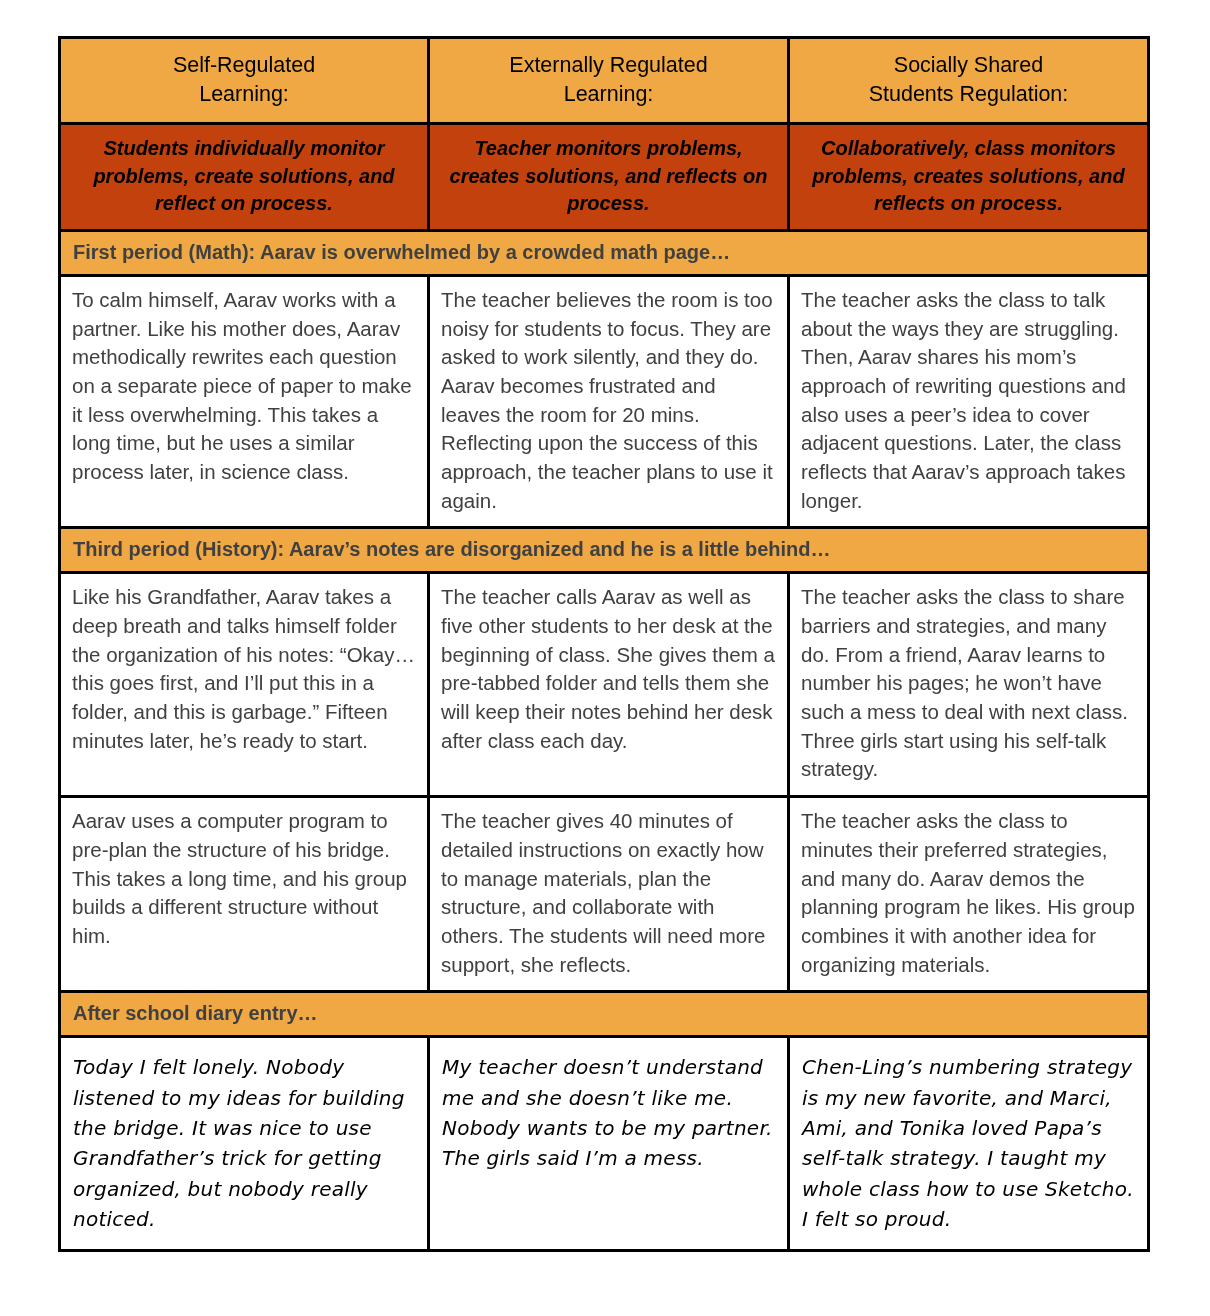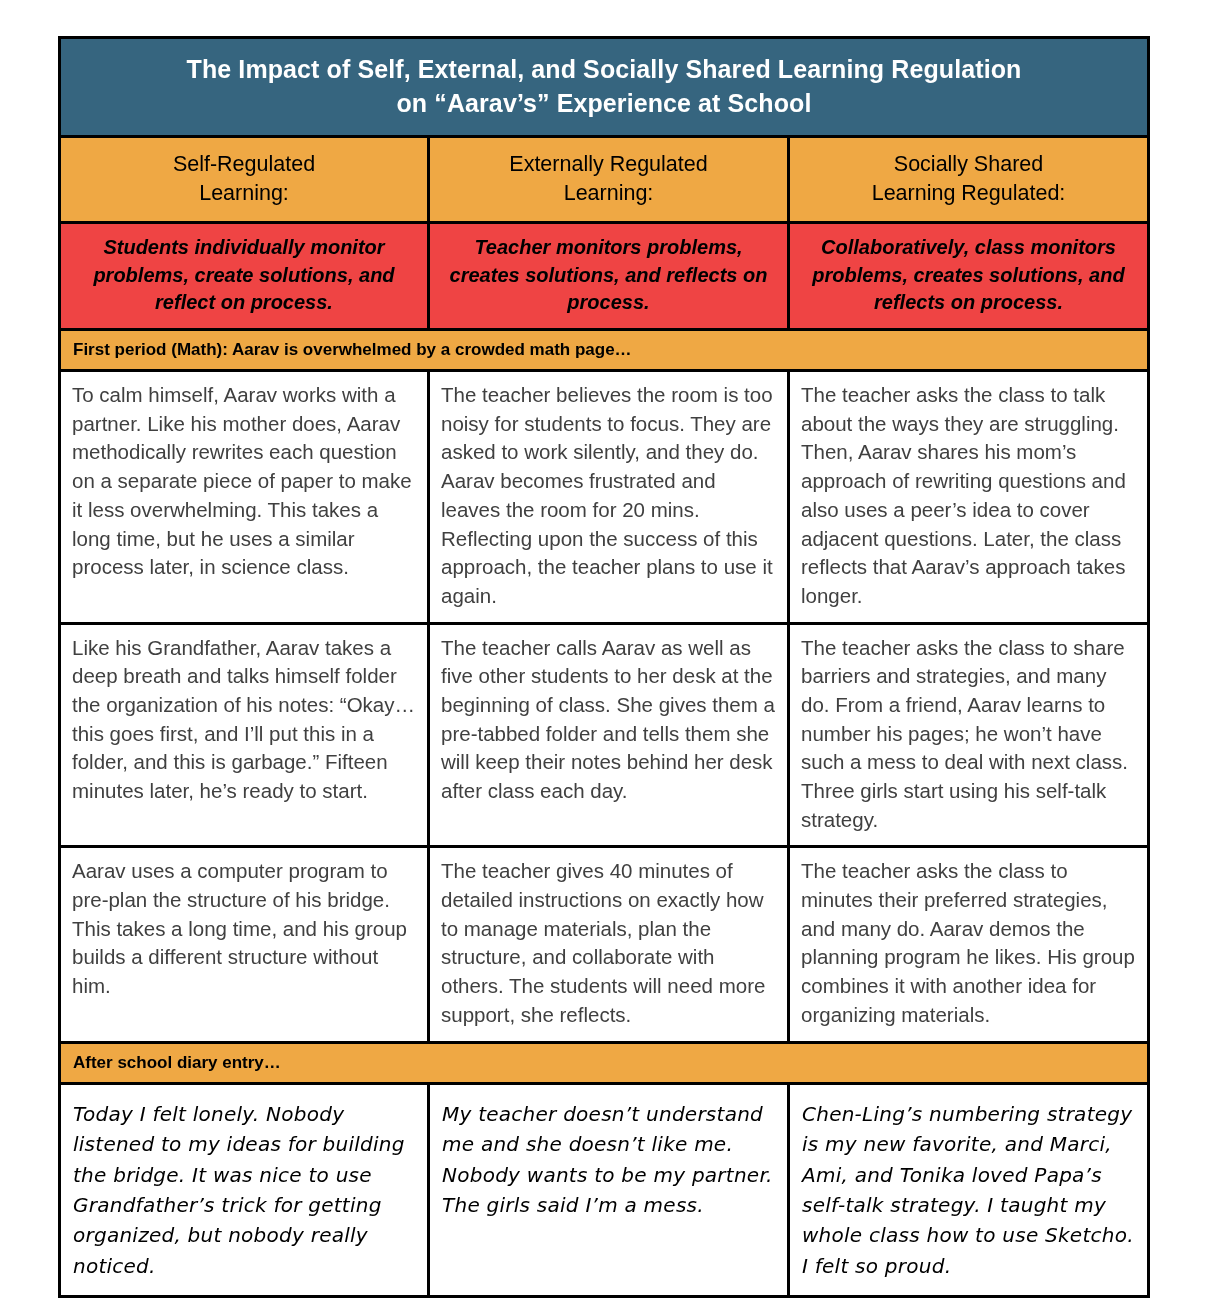--- a/index.html
+++ b/index.html
@@ -54,36 +54,36 @@
     background: #efa844;
     color: #000000;
     text-align: center;
     font-weight: normal;
     font-size: 21.5px;
     line-height: 1.35;
     padding: 12px 8px 13px 8px !important;
   }
   
   .col-def {
-    background: #ef4444;
+    background: #c2410c;
     color: #000000;
     text-align: center;
     font-weight: bold;
     font-style: italic;
     font-size: 20px;
     line-height: 1.38;
     padding: 10px 10px 11px 10px !important;
   }
   
   .section-bar {
     background: #efa844;
-    color: #000000;
+    color: #404040;
     text-align: left;
     font-weight: bold;
-    font-size: 17px;
+    font-size: 20px;
     line-height: 1.25;
     padding: 8px 6px 9px 12px !important;
   }
   
   .body-cell {
     background: #ffffff;
     color: #404040;
     text-align: left;
     font-size: 20.5px;
     line-height: 1.40;
@@ -111,57 +111,54 @@
 <div id="page">
   <div class="table-wrap">
     <table class="matrix">
       <colgroup>
         <col class="col-a">
         <col class="col-b">
         <col class="col-c">
       </colgroup>
       <tbody>
 
-        <tr>
-          <td class="title-band" colspan="3">
-            <div>The Impact of Self, External, and Socially Shared Learning Regulation</div>
-            <div>on “Aarav’s” Experience at School</div>
-          </td>
-        </tr>
 
         <tr>
           <td class="col-head">
             <div>Self-Regulated</div>
             <div>Learning:</div>
           </td>
           <td class="col-head">
             <div>Externally Regulated</div>
             <div>Learning:</div>
           </td>
           <td class="col-head">
             <div>Socially Shared</div>
-            <div>Learning Regulated:</div>
+            <div>Students Regulation:</div>
           </td>
         </tr>
 
         <tr>
           <td class="col-def">Students individually monitor problems, create solutions, and reflect on process.</td>
           <td class="col-def">Teacher monitors problems, creates solutions, and reflects on process.</td>
           <td class="col-def">Collaboratively, class monitors problems, creates solutions, and reflects on process.</td>
         </tr>
 
         <tr>
           <td class="section-bar" colspan="3">First period (Math): Aarav is overwhelmed by a crowded math page…</td>
         </tr>
         <tr>
           <td class="body-cell">To calm himself, Aarav works with a partner. Like his mother does, Aarav methodically rewrites each question on a separate piece of paper to make it less overwhelming. This takes a long time, but he uses a similar process later, in science class.</td>
           <td class="body-cell">The teacher believes the room is too noisy for students to focus. They are asked to work silently, and they do. Aarav becomes frustrated and leaves the room for 20 mins. Reflecting upon the success of this approach, the teacher plans to use it again.</td>
           <td class="body-cell">The teacher asks the class to talk about the ways they are struggling. Then, Aarav shares his mom’s approach of rewriting questions and also uses a peer’s idea to cover adjacent questions. Later, the class reflects that Aarav’s approach takes longer.</td>
         </tr>
 
+        <tr>
+          <td class="section-bar" colspan="3">Third period (History): Aarav’s notes are disorganized and he is a little behind…</td>
+        </tr>
         <tr>
           <td class="body-cell">Like his Grandfather, Aarav takes a deep breath and talks himself folder the organization of his notes: “Okay… this goes first, and I’ll put this in a folder, and this is garbage.” Fifteen minutes later, he’s ready to start.</td>
           <td class="body-cell">The teacher calls Aarav as well as five other students to her desk at the beginning of class. She gives them a pre-tabbed folder and tells them she will keep their notes behind her desk after class each day.</td>
           <td class="body-cell">The teacher asks the class to share barriers and strategies, and many do. From a friend, Aarav learns to number his pages; he won’t have such a mess to deal with next class. Three girls start using his self-talk strategy.</td>
         </tr>
 
         <tr>
           <td class="body-cell">Aarav uses a computer program to pre-plan the structure of his bridge. This takes a long time, and his group builds a different structure without him.</td>
           <td class="body-cell">The teacher gives 40 minutes of detailed instructions on exactly how to manage materials, plan the structure, and collaborate with others. The students will need more support, she reflects.</td>
           <td class="body-cell">The teacher asks the class to minutes their preferred strategies, and many do. Aarav demos the planning program he likes. His group combines it with another idea for organizing materials.</td>

